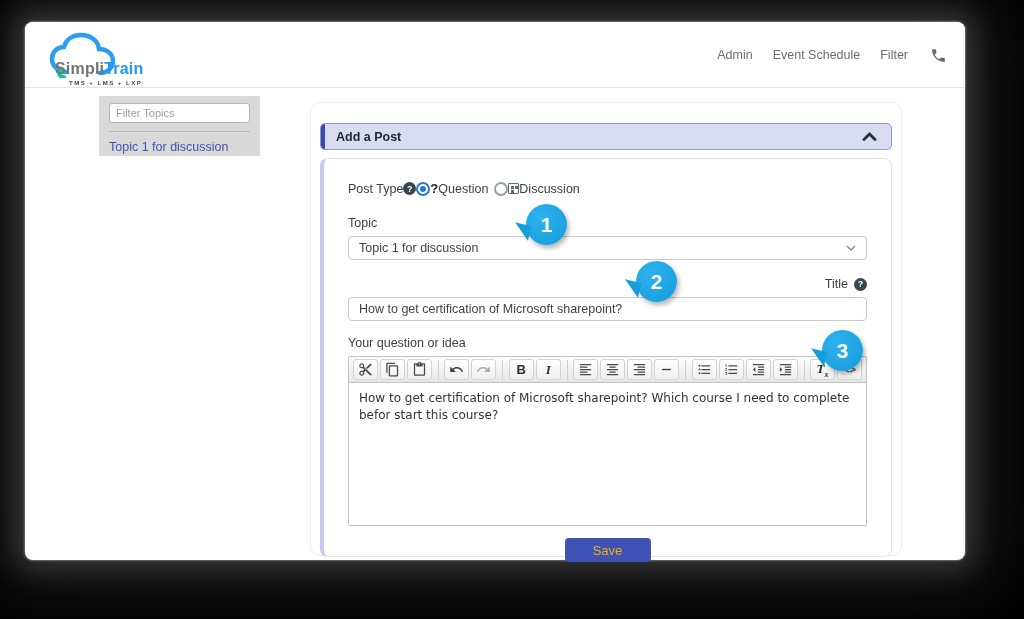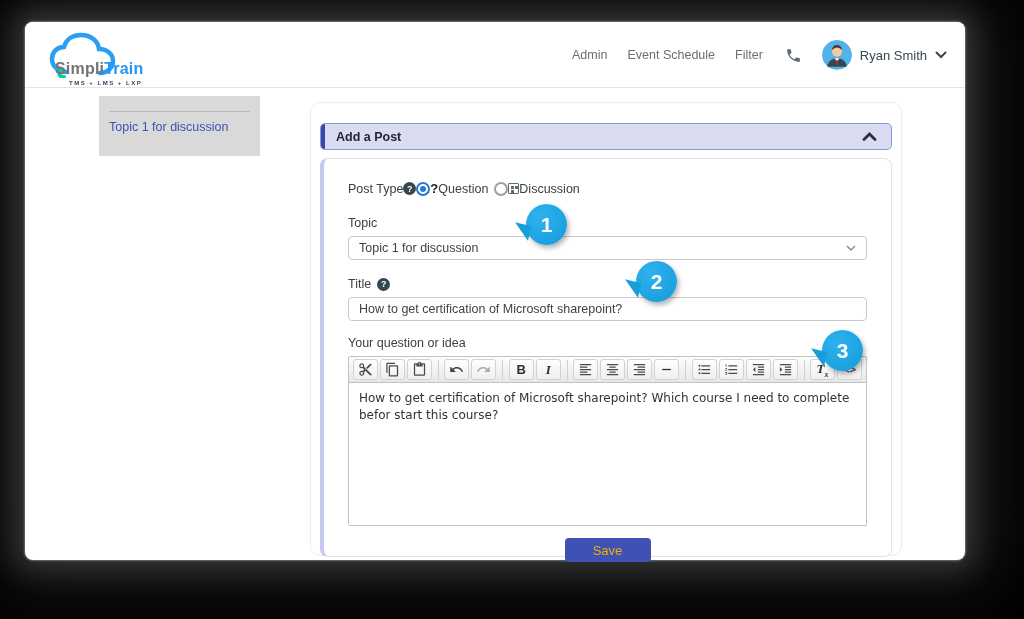--- a/index.html
+++ b/index.html
@@ -124,40 +124,25 @@
 
     <div class="nav">
       <span class="nav-link">Admin</span>
       <span class="nav-link">Event Schedule</span>
       <span class="nav-link">Filter</span>
       <span class="phone">
         <svg width="17" height="17" viewBox="0 0 24 24" fill="#5f6b73">
             <path d="M6.62 10.79c1.44 2.83 3.76 5.14 6.59 6.59l2.2-2.2c.27-.27.67-.36 1.02-.24 1.12.37 2.33.57 3.57.57.55 0 1 .45 1 1V20c0 .55-.45 1-1 1-9.39 0-17-7.61-17-17 0-.55.45-1 1-1h3.5c.55 0 1 .45 1 1 0 1.25.2 2.45.57 3.57.11.35.03.74-.25 1.02l-2.2 2.2z"></path>
           </svg>
       </span>
-      <div class="user">
-        <span class="avatar">
-          <svg width="30" height="30" viewBox="0 0 36 36">
-            <circle cx="18" cy="18" r="18" fill="#53b2e8"></circle>
-            <circle cx="18" cy="14" r="6" fill="#f3c9a2"></circle>
-            <path d="M12 12 a6 6 0 0 1 12 0 l-1 -1 a8 8 0 0 0 -10 0 z" fill="#4e342e"></path>
-            <path d="M6 32 C8 24 13 22 18 22 C23 22 28 24 30 32 Z" fill="#37474f"></path>
-            <path d="M15 22 L18 26 L21 22 Z" fill="#fff"></path>
-            <rect x="17.2" y="24" width="1.8" height="6" fill="#c62828"></rect>
-          </svg>
-        </span>
-        <span class="user-name">Ryan Smith</span>
-        <svg width="12" height="8" viewBox="0 0 12 8">
-            <polyline points="1.5,1.5 6,6 10.5,1.5" fill="none" stroke="#424242" stroke-width="2" stroke-linecap="round"></polyline>
-          </svg>
-      </div>
     </div>
   </div>
 
   <div class="sidebar">
+    <input class="filter-input" placeholder="Filter Topics" style="">
     <div class="sidebar-divider"></div>
     <div class="topic-link">Topic 1 for discussion</div>
   </div>
 
   <div class="panel">
     <div class="panel-header">
       <span class="panel-title">Add a Post</span>
       <svg width="15" height="9" viewBox="0 0 15 9">
           <polyline points="2,7.5 7.5,2 13,7.5" fill="none" stroke="#2b2f36" stroke-width="2.8" stroke-linecap="round"></polyline>
         </svg>
@@ -180,21 +165,21 @@
       <div class="field-label">
         <span>Topic</span>
       </div>
       <div class="select-box">
         <span>Topic 1 for discussion</span>
         <svg width="10" height="6" viewBox="0 0 10 6">
             <polyline points="1,1 5,5 9,1" fill="none" stroke="#888" stroke-width="1.4"></polyline>
           </svg>
       </div>
 
-      <div class="field-label label-mt15" style="margin-top:17px;">
+      <div class="field-label label-mt15" style="margin-top:17px;justify-content:flex-end;">
         <span>Title</span>
         <span class="help-icon">?</span>
       </div>
       <input class="text-input" value="How to get certification of Microsoft sharepoint?" style="">
 
       <div class="field-label label-mt15">
         <span>Your question or idea</span>
       </div>
 
       <div class="editor">

